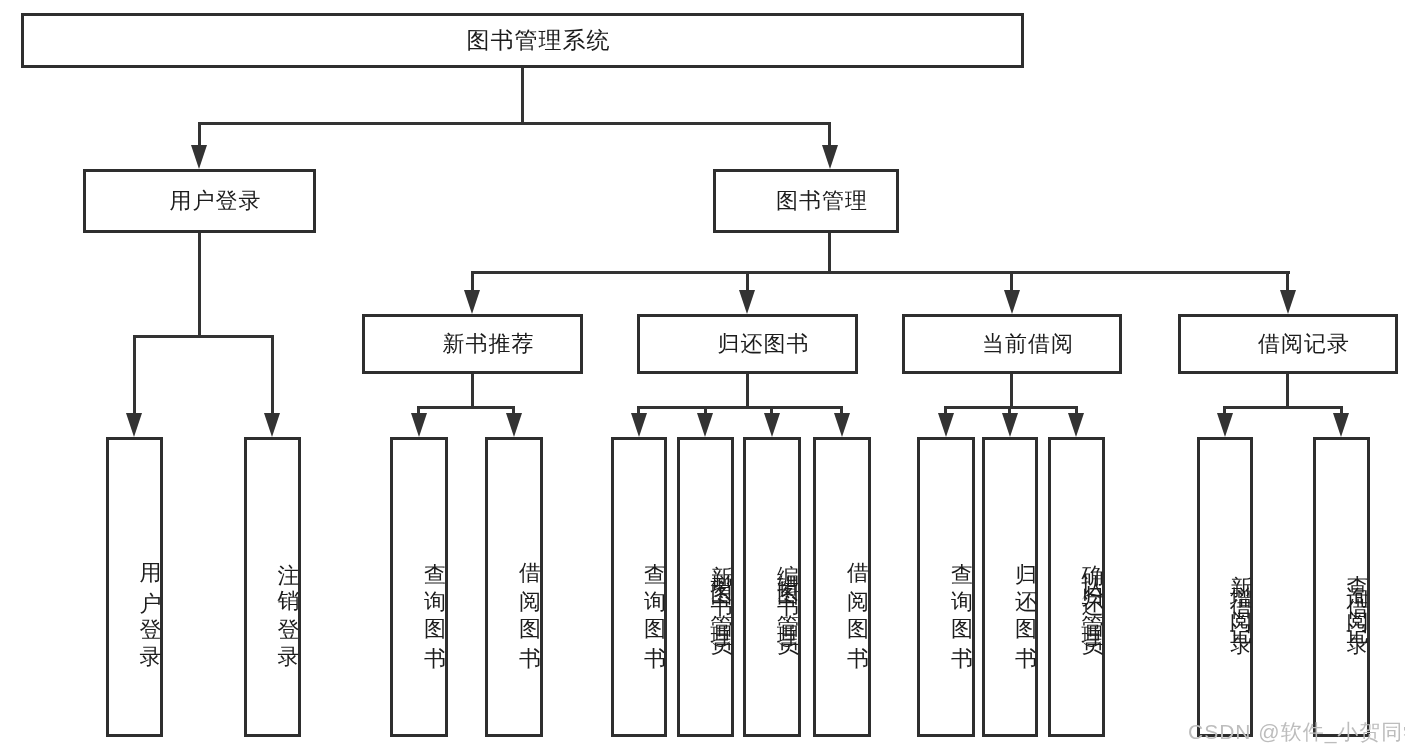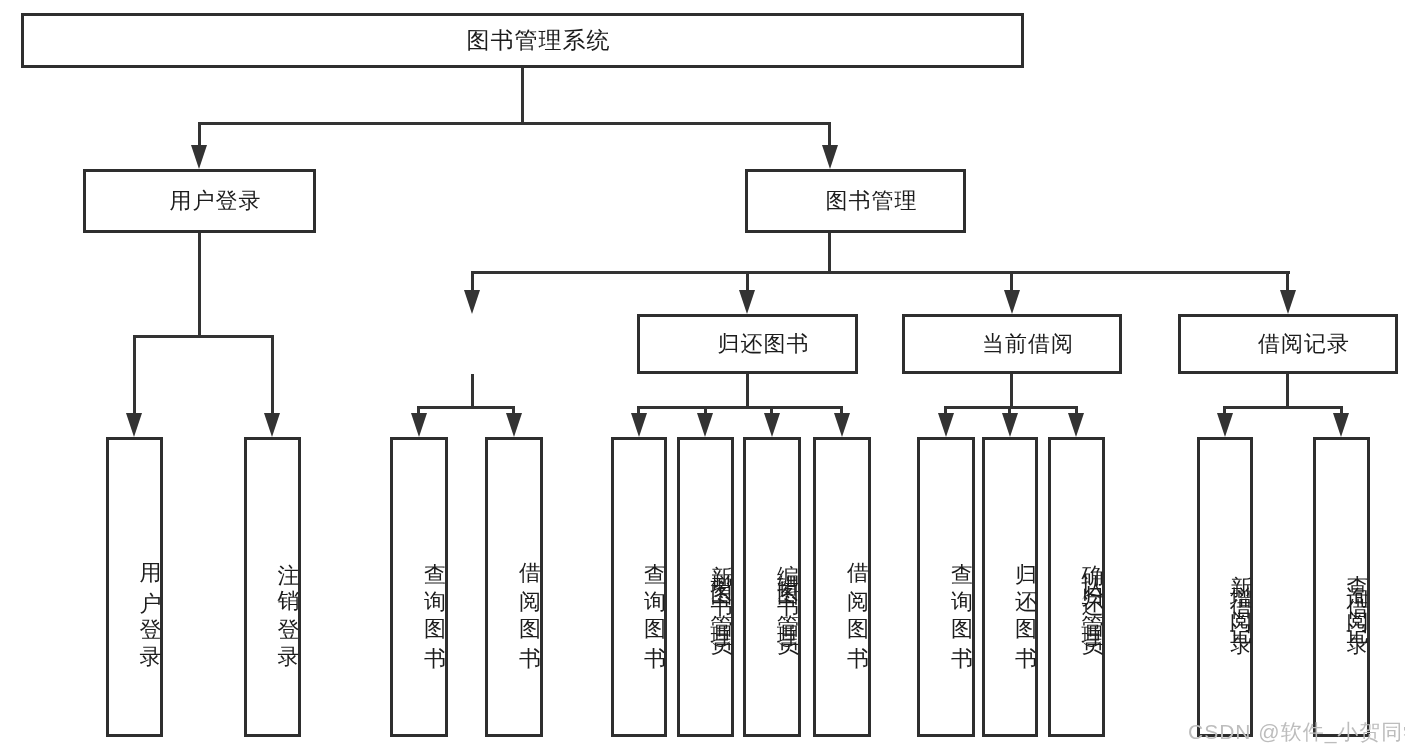--- a/index.html
+++ b/index.html
@@ -68,24 +68,27 @@
 
 <div id="canvas">
 
   <div class="box root-box" style="left:21px; top:13px; width:1003px; height:55px;">
     <span class="hlabel">图书管理系统</span>
   </div>
 
   <div class="box mid-box" style="left:83px; top:169px; width:233px; height:64px;">
     <span class="hlabel">用户登录</span>
   </div>
-  <div class="box mid-box" style="left:713px; top:169px; width:221px; height:64px;margin-left:32px;">
+  <div class="box mid-box" style="left:713px; top:169px; width:186px; height:64px;">
     <span class="hlabel">图书管理</span>
   </div>
 
+  <div class="box mid-box" style="left:362px; top:314px; width:221px; height:60px;">
+    <span class="hlabel">新书推荐</span>
+  </div>
   <div class="box mid-box" style="left:637px; top:314px; width:221px; height:60px;">
     <span class="hlabel">归还图书</span>
   </div>
   <div class="box mid-box" style="left:902px; top:314px; width:220px; height:60px;">
     <span class="hlabel">当前借阅</span>
   </div>
   <div class="box mid-box" style="left:1178px; top:314px; width:220px; height:60px;">
     <span class="hlabel">借阅记录</span>
   </div>
 

